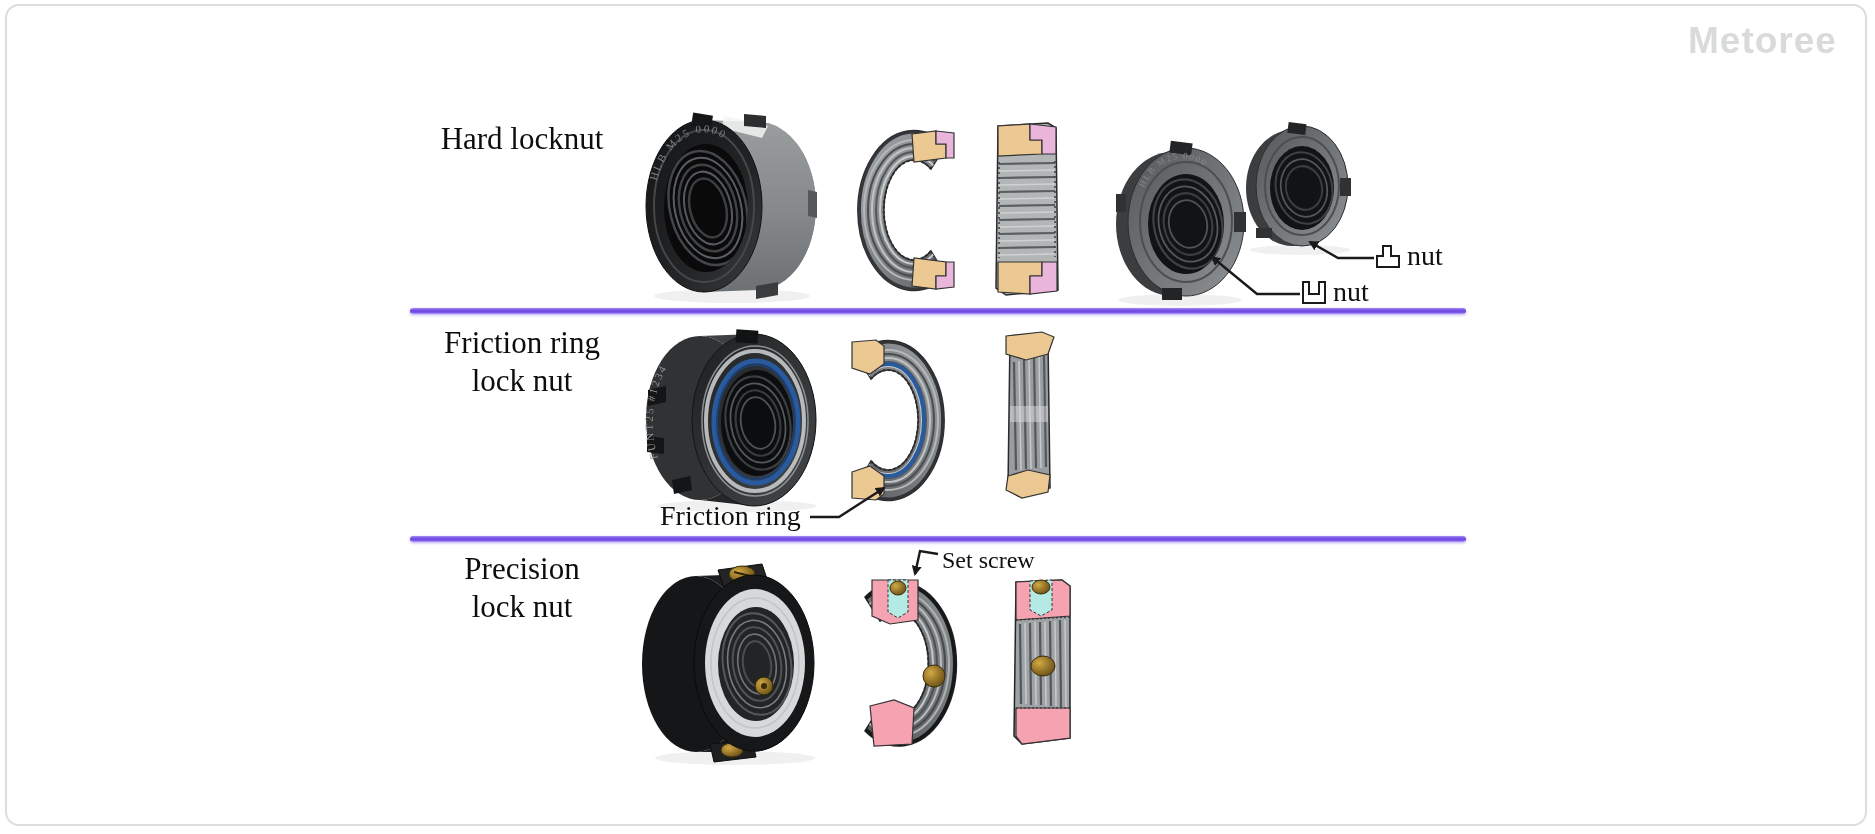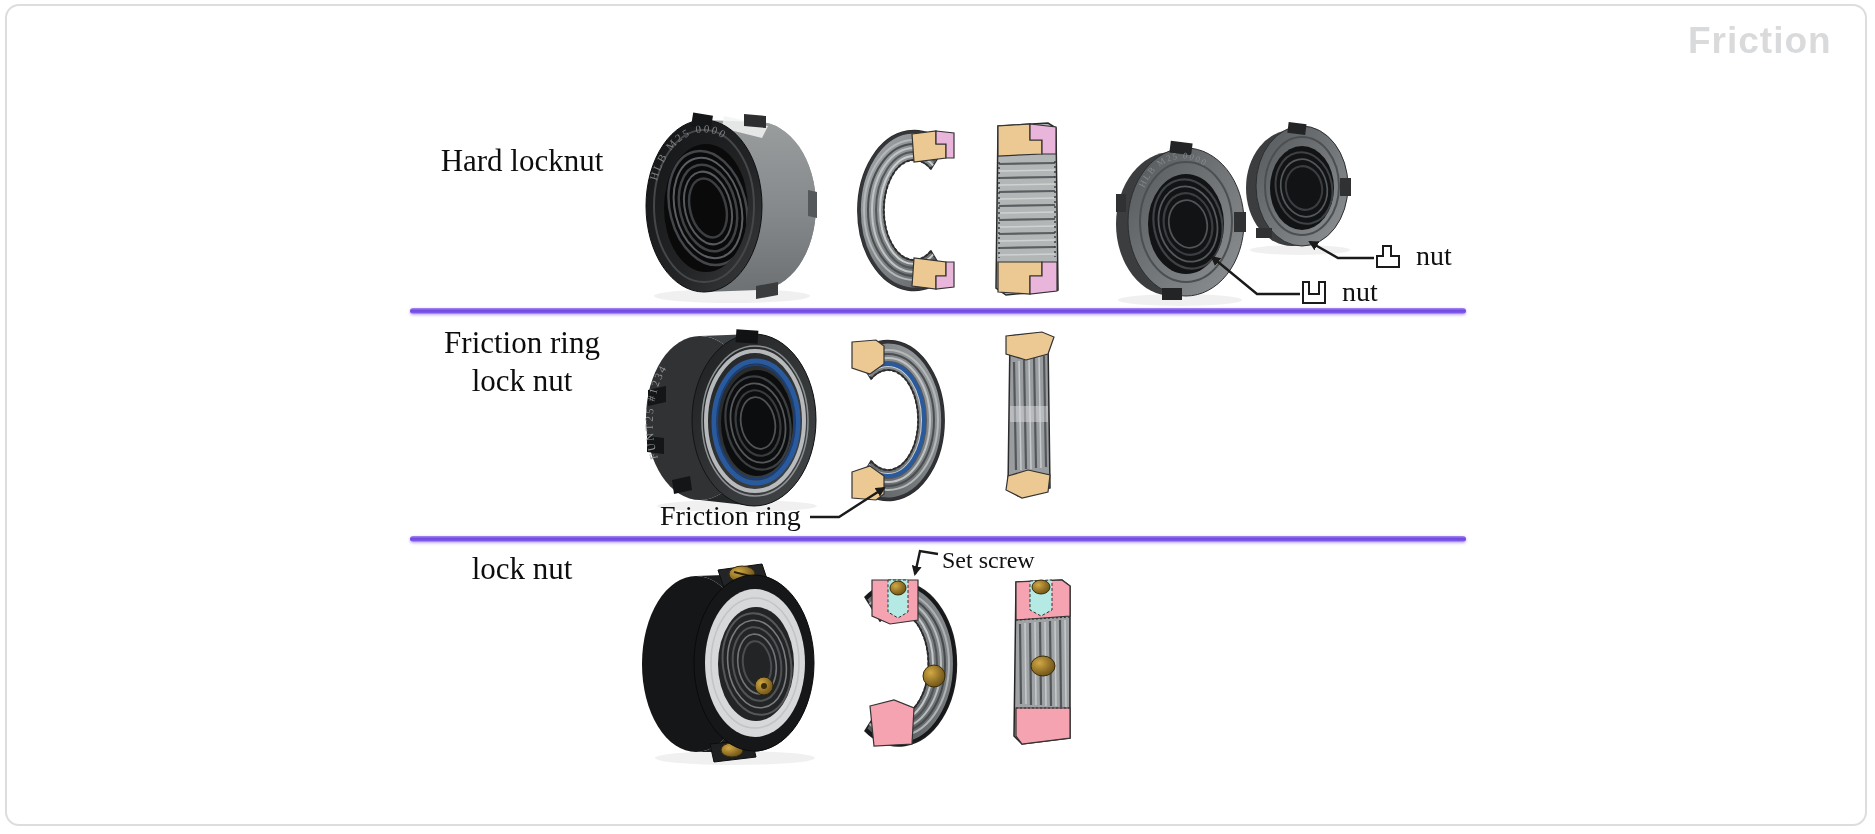--- a/index.html
+++ b/index.html
@@ -14,56 +14,57 @@
   .logo{
     position:absolute;left:1688px;top:20px;
     font-family:"Liberation Sans",sans-serif;font-weight:bold;
     font-size:37px;color:#d8dadc;letter-spacing:1px;z-index:4;
   }
   .row-label{
     position:absolute;width:300px;text-align:center;
     font-size:31px;line-height:38px;color:#0d0d0d;z-index:5;
   }
   .row-label span{display:block}
-  #label-hard{left:372px;top:142px}
+  #label-hard{left:372px;top:120px}
   #label-fric{left:372px;top:324px}
   #label-prec{left:372px;top:550px}
   .divider{
     position:absolute;left:410px;width:1056px;height:6px;border-radius:3px;
     background:linear-gradient(180deg,#a58bf0 0%,#6f46e2 45%,#7e58e8 75%,#b9a8f2 100%);
     box-shadow:0 1px 3px rgba(130,100,235,.55);z-index:3;
   }
   #divider-1{top:308px}
   #divider-2{top:536px}
   .ill{position:absolute;z-index:2}
   .ill svg{display:block}
   .anno{
-    position:absolute;display:flex;align-items:center;gap:16px;
+    position:absolute;display:flex;align-items:center;gap:7px;
     font-size:28px;color:#111;z-index:6;white-space:nowrap;
   }
   #anno-convex{left:1376px;top:240px}
   #anno-concave{left:1302px;top:276px}
   #anno-friction{left:660px;top:500px;font-size:28px}
   #anno-setscrew{left:942px;top:547px;font-size:24px}
   .arrows{position:absolute;left:0;top:0;z-index:9;pointer-events:none}
 </style>
 </head>
 <body>
 
 <div class="card"></div>
-<div class="logo">Friction</div>
+<div class="logo">Metoree</div>
 
 <div class="row-label" id="label-hard">
   <span>Hard locknut</span>
 </div>
 <div class="row-label" id="label-fric">
   <span>Friction ring</span>
   <span>lock nut</span>
 </div>
 <div class="row-label" id="label-prec">
+  <span>Precision</span>
   <span>lock nut</span>
 </div>
 
 <div class="divider" id="divider-1"></div>
 <div class="divider" id="divider-2"></div>
 
 <div class="ill" style="left:640px;top:106px">
 <svg width="180" height="198" viewBox="0 0 180 198">
   <defs>
     <linearGradient id="h3body" x1="0" y1="0" x2="0" y2="1">

